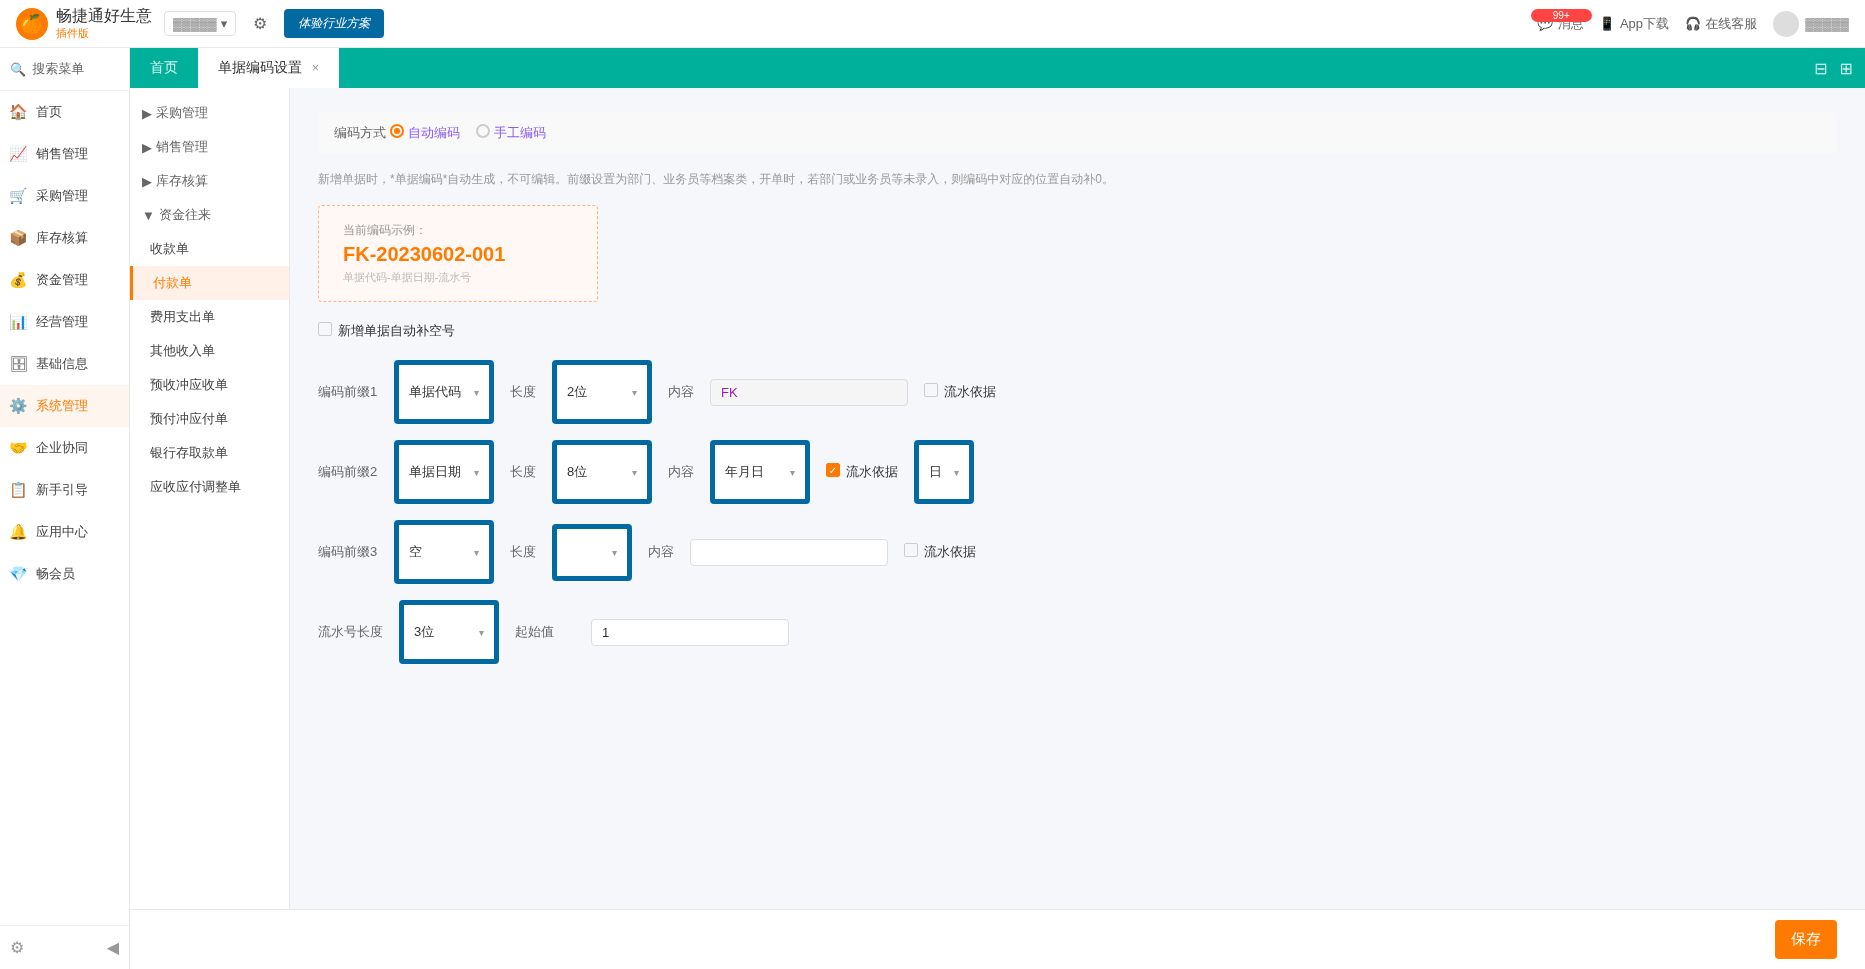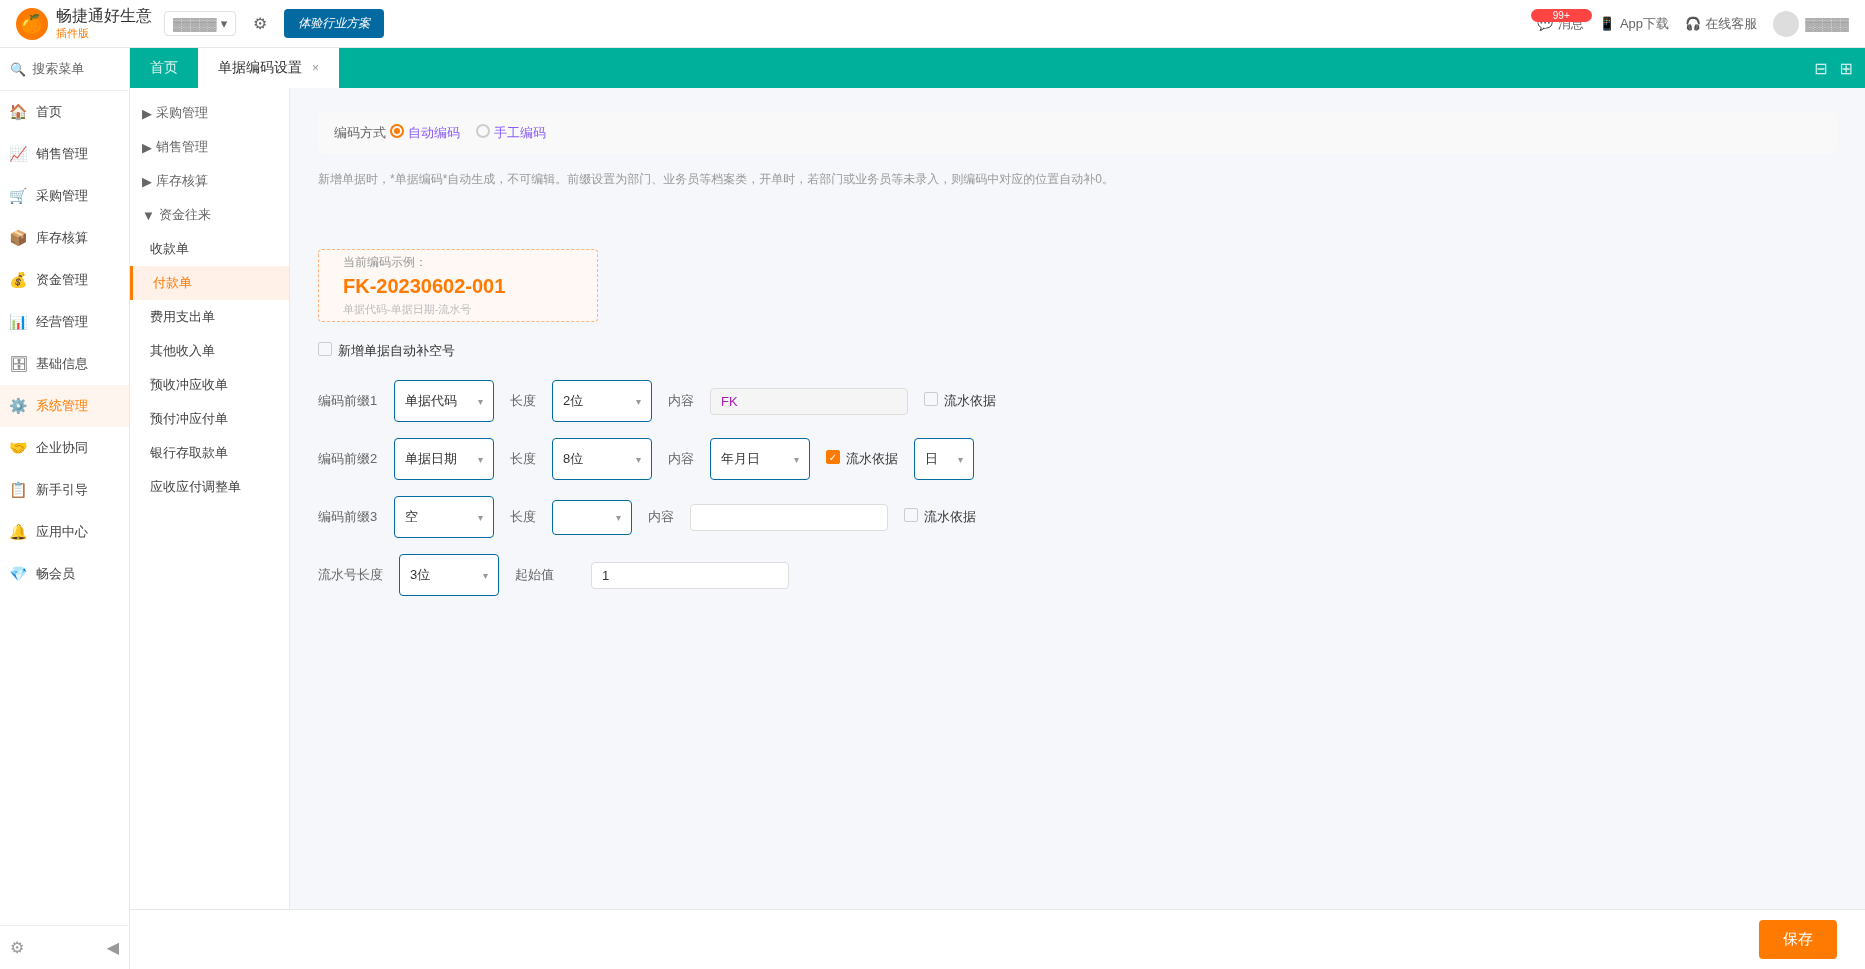--- a/index.html
+++ b/index.html
@@ -88,47 +88,47 @@
     .coding-method { display: flex; align-items: center; gap: 4px; padding: 12px 16px; background: #f9f9f9; border-radius: 4px; margin-bottom: 16px; }
     .coding-method-label { font-size: 13px; color: #666; }
     .radio-group { display: flex; align-items: center; gap: 16px; }
     .radio-item { display: flex; align-items: flex-start; gap: 4px; font-size: 13px; color: #8b5cf6; cursor: pointer; }
     .radio-dot { width: 14px; height: 14px; border-radius: 50%; border: 2px solid #ccc; display: flex; align-items: center; justify-content: center; }
     .radio-dot.checked { border-color: #ff7a00; }
     .radio-dot.checked::after { content: ''; width: 6px; height: 6px; background: #ff7a00; border-radius: 50%; }
 
     .hint-text { font-size: 12px; color: #999; margin-bottom: 16px; line-height: 1.6; }
 
-    .code-preview { border: 1px dashed #ffb380; background: #fff8f5; border-radius: 4px; padding: 4px 24px; margin-bottom: 20px; display: inline-block; min-width: 280px; margin-top: 44px; }
+    .code-preview { border: 1px dashed #ffb380; background: #fff8f5; border-radius: 4px; padding: 16px 24px; margin-bottom: 20px; display: inline-block; min-width: 280px; }
     .code-preview-label { font-size: 12px; color: #999; margin-bottom: 4px; }
     .code-preview-value { font-size: 20px; color: #ff7a00; font-weight: bold; }
     .code-preview-sub { font-size: 11px; color: #bbb; margin-top: 4px; }
 
     .auto-fill-row { display: flex; align-items: center; gap: 8px; margin-bottom: 20px; }
     .checkbox-item { display: flex; align-items: flex-start; gap: 6px; font-size: 13px; color: #333; cursor: pointer; }
     .checkbox-box { width: 14px; height: 14px; border: 1px solid #ccc; border-radius: 2px; }
     .checkbox-box.checked { background: #ff7a00; border-color: #ff7a00; color: white; display: flex; align-items: center; justify-content: center; font-size: 10px; }
 
     
     .form-row { display: flex; align-items: center; gap: 16px; margin-bottom: 16px; flex-wrap: wrap; }
     .form-label { font-size: 13px; color: #666; white-space: nowrap; min-width: 60px; }
-    .form-select { display: flex; align-items: center; gap: 1px; padding: 11px 10px; border: 1px solid #0369a1; border-radius: 4px; font-size: 13px; color: #333; cursor: pointer; background: #fff; min-width: 100px; }
+    .form-select { display: flex; align-items: center; gap: 1px; padding: 18px 10px; border: 5px solid #0369a1; border-radius: 4px; font-size: 13px; color: #333; cursor: pointer; background: #fff; min-width: 100px; }
     .form-select .arrow { color: #999; font-size: 10px; margin-left: auto; }
     .form-input { padding: 5px 10px; border: 1px solid #ddd; border-radius: 4px; font-size: 13px; color: #333; min-width: 80px; }
     .form-input.readonly { background: #f5f5f5; color: #a21caf; }
 
     .length-label { font-size: 13px; color: #666; }
     .content-label { font-size: 13px; color: #666; }
 
     
     .separator-row { display: flex; align-items: center; gap: 16px; margin-bottom: 16px; }
 
     
     .bottom-bar { height: 60px; background: #fff; border-top: 1px solid #e8e8e8; display: flex; align-items: center; justify-content: flex-end; padding: 0 28px; flex-shrink: 0; }
-    .save-btn { background: #ff7a00; color: white; border: none; padding: 10px 24px; border-radius: 4px; font-size: 15px; cursor: pointer; }
+    .save-btn { background: #ff7a00; color: white; border: none; padding: 10px 16px; border-radius: 4px; font-size: 15px; cursor: pointer; }
   </style>
 </head>
 <body>
 
 <div class="top-bar">
   <div class="top-bar-left">
     <div class="logo-area">
       <div class="logo-icon">🍊</div>
       <div>
         <div class="logo-text">畅捷通好生意</div>

